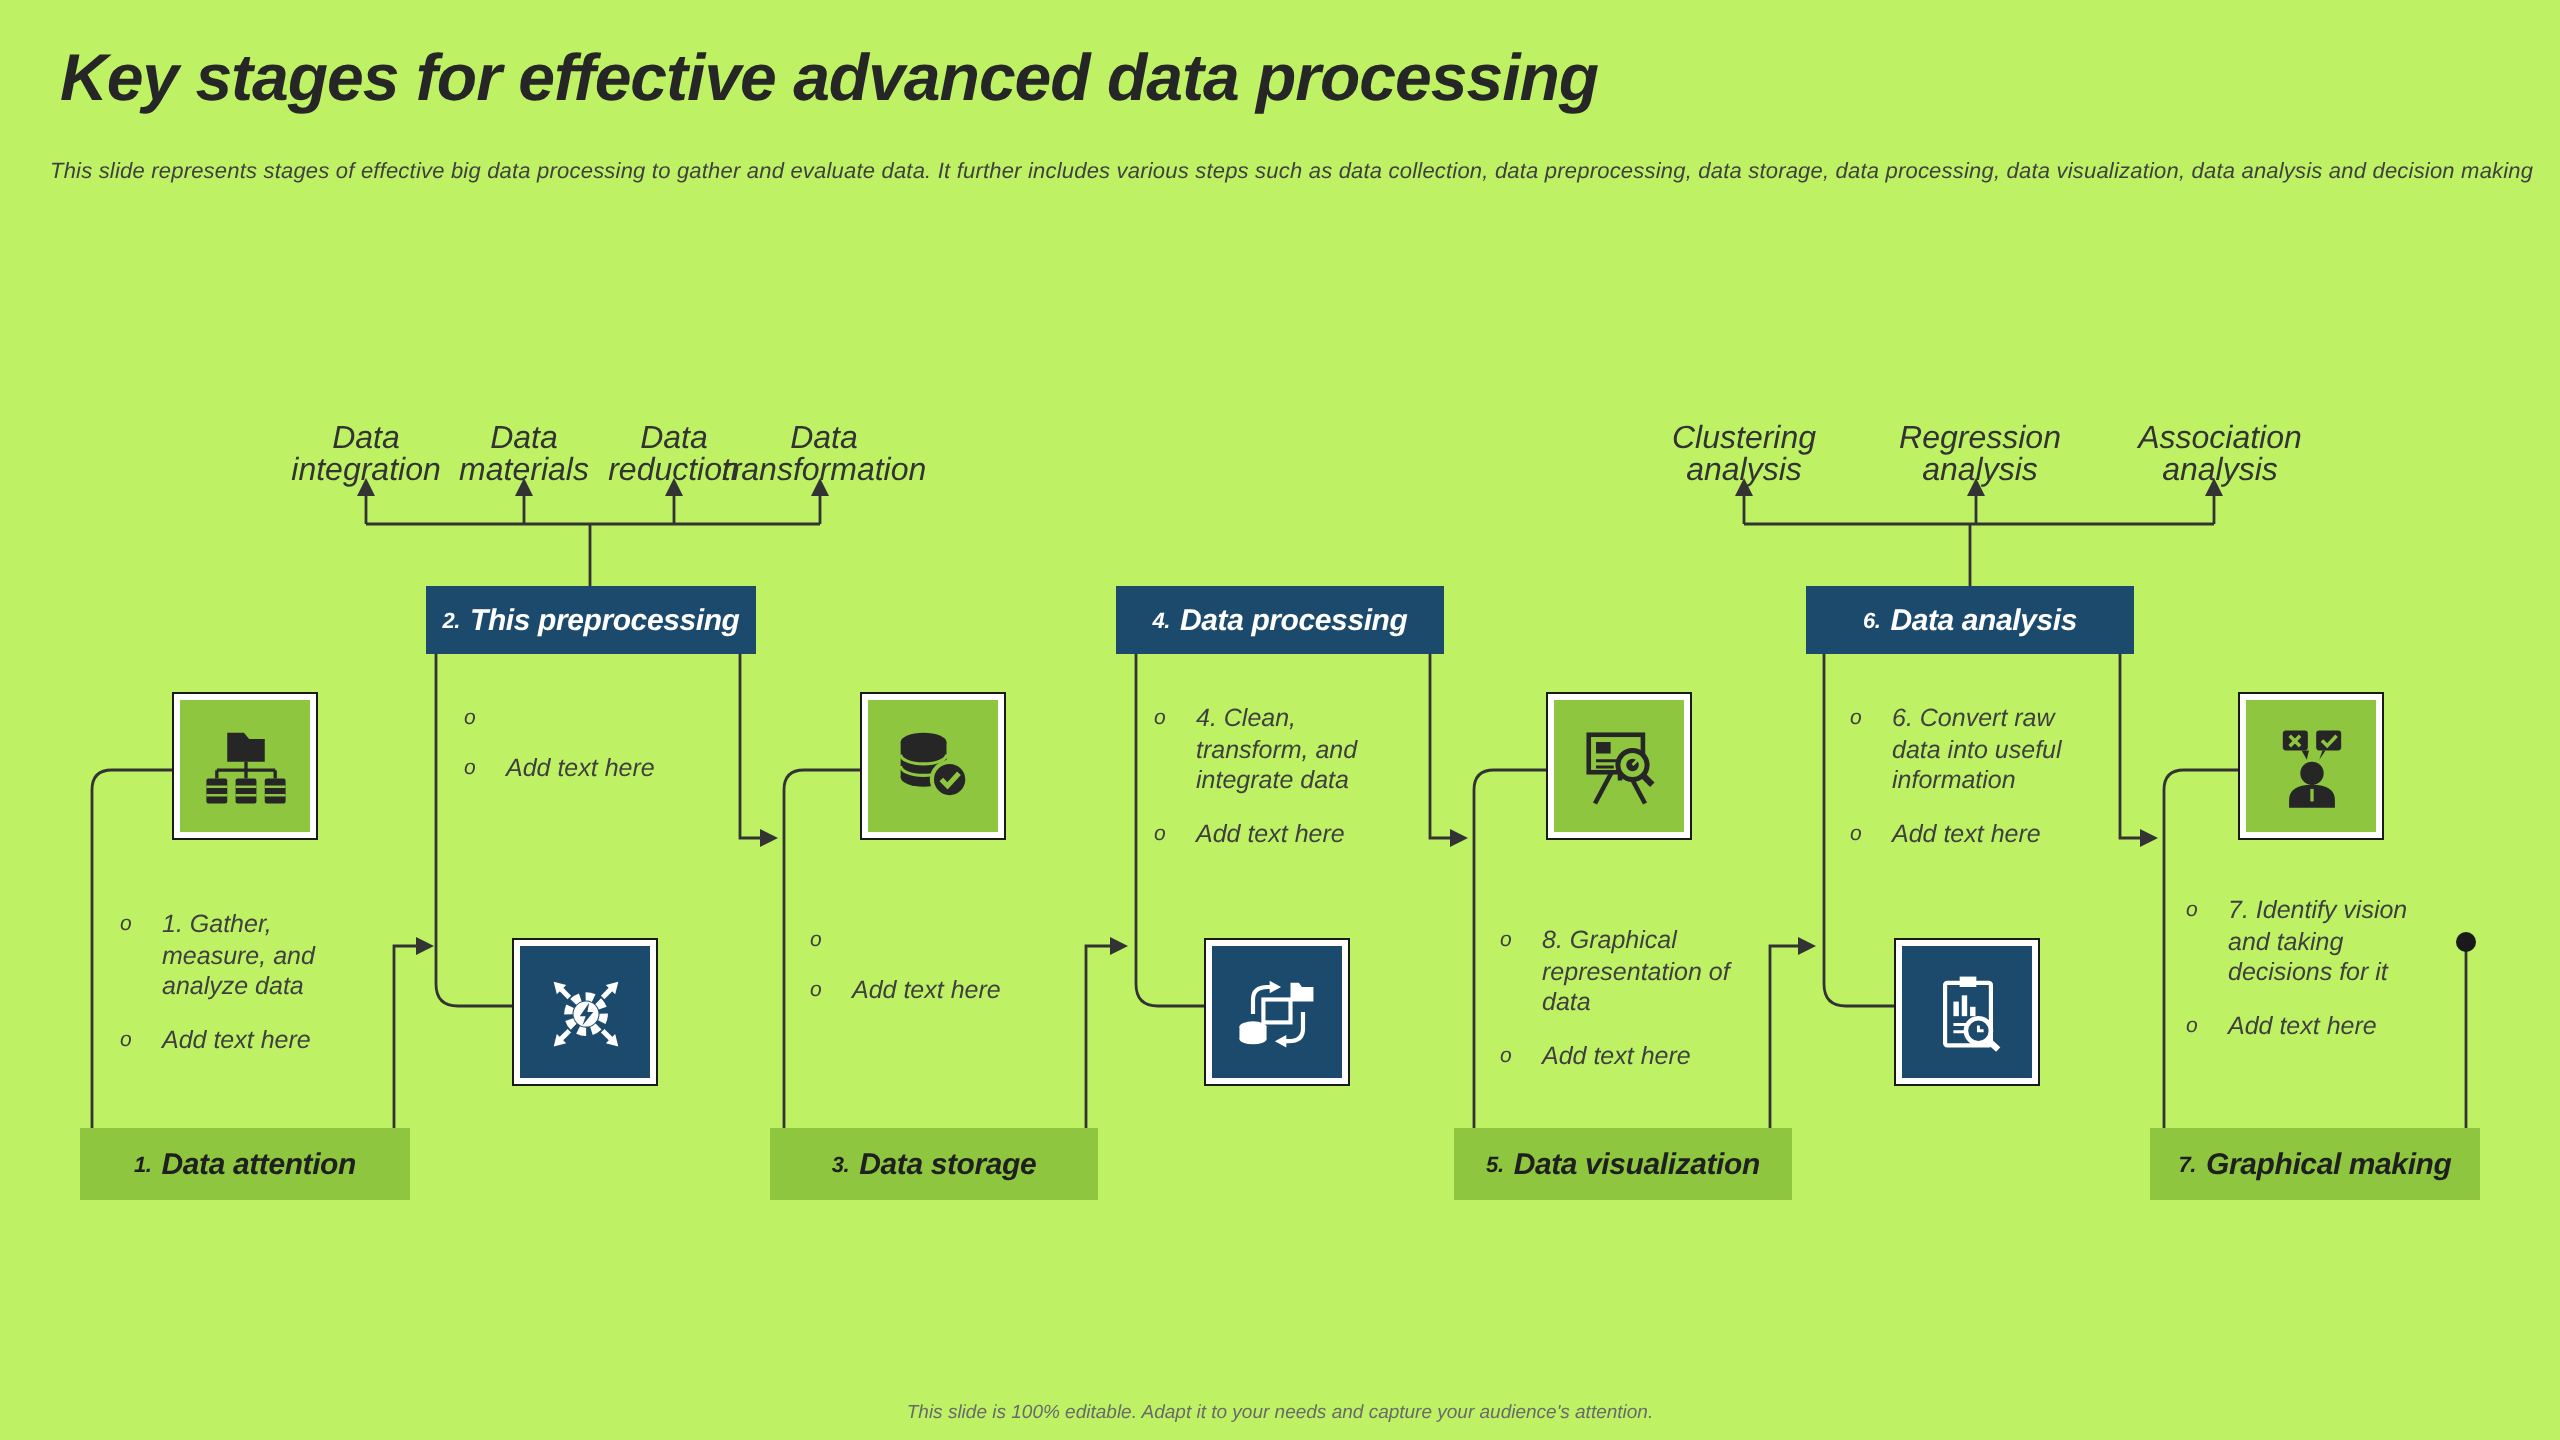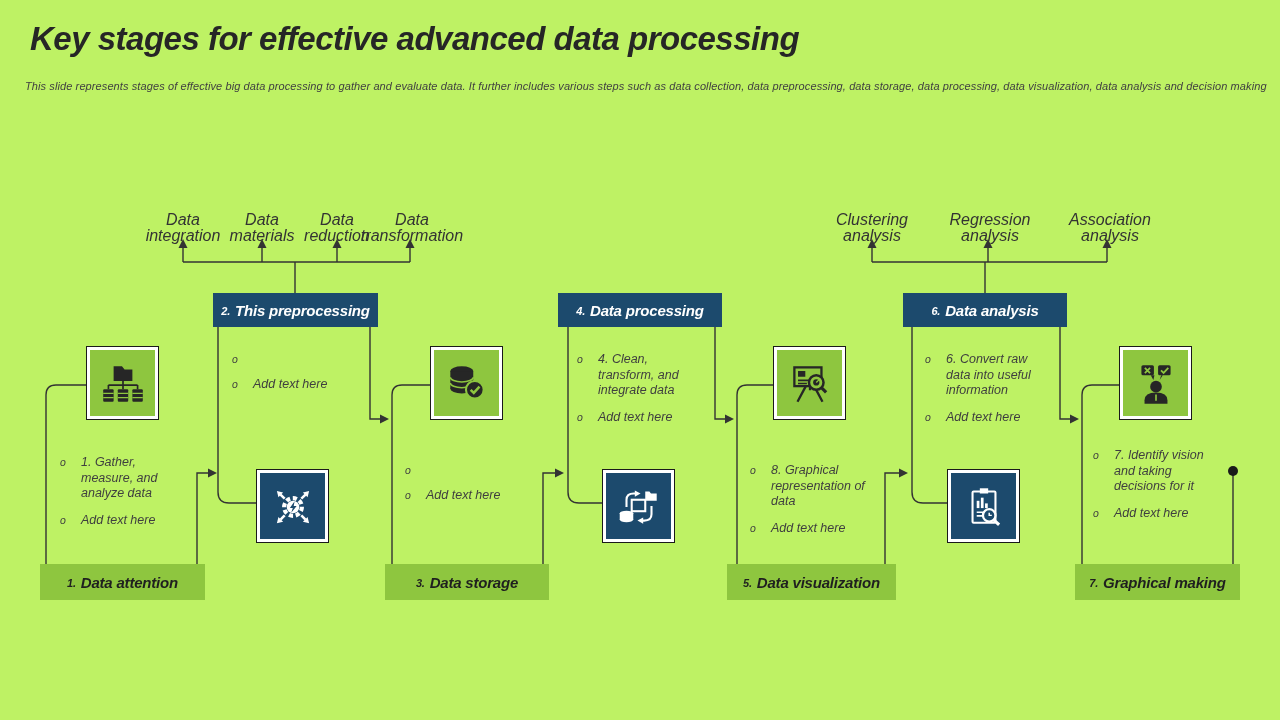--- a/index.html
+++ b/index.html
@@ -349,14 +349,15 @@
     <div class="bullet">
       <span class="bm">o</span>
       <span class="bt" style="width:95px">7. Identify vision and taking decisions for it</span>
     </div>
     <div class="bullet">
       <span class="bm">o</span>
       <span class="bt" style="width:95px">Add text here</span>
     </div>
   </div>
 
+  <div class="footer">This slide is 100% editable. Adapt it to your needs and capture your audience's attention.</div>
 
 </div>
 
 </body></html>

